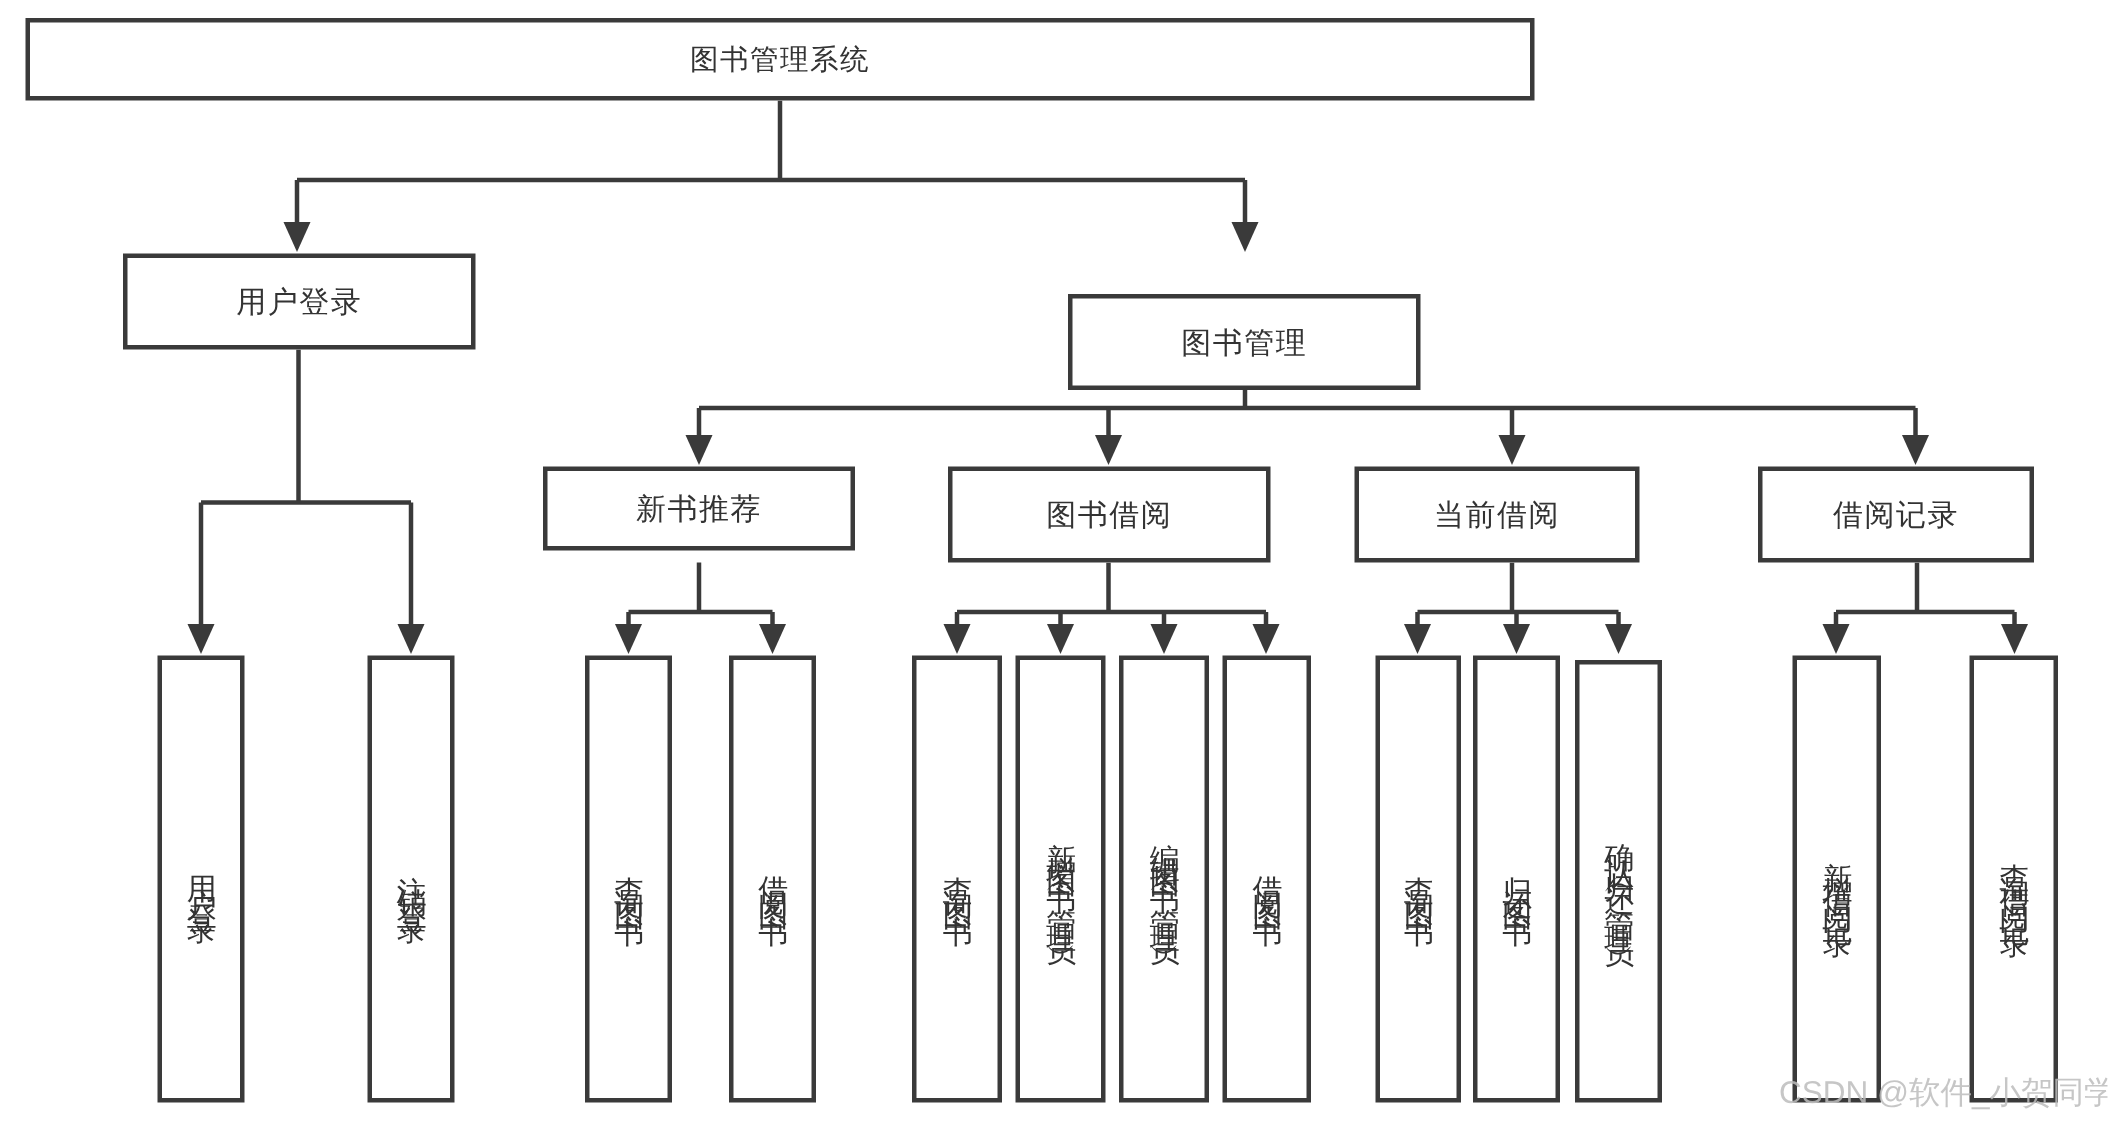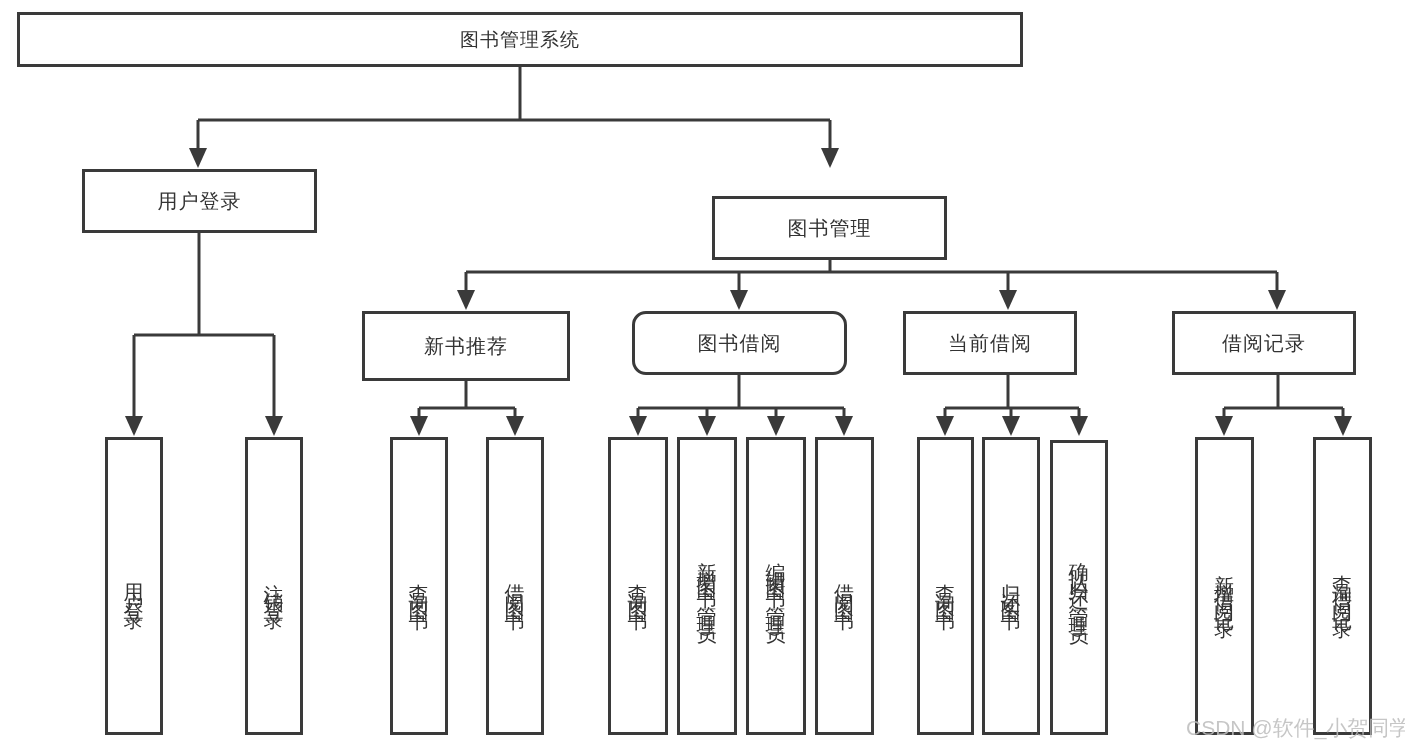--- a/index.html
+++ b/index.html
@@ -132,27 +132,27 @@
     <span>图书管理系统</span>
   </div>
 
   <div class="node h" style="left:82px;top:169px;width:235px;height:64px;">
     <span>用户登录</span>
   </div>
   <div class="node h" style="left:712px;top:169px;width:235px;height:64px;margin-top:27px;">
     <span>图书管理</span>
   </div>
 
-  <div class="node h" style="left:362px;top:311px;width:208px;height:70px;">
+  <div class="node h" style="left:362px;top:311px;width:208px;height:56px;">
     <span>新书推荐</span>
   </div>
-  <div class="node h" style="left:632px;top:311px;width:215px;height:64px;border-radius:14px;">
+  <div class="node h" style="left:632px;top:311px;width:215px;height:64px;">
     <span>图书借阅</span>
   </div>
-  <div class="node h" style="left:903px;top:311px;width:174px;height:64px;">
+  <div class="node h" style="left:903px;top:311px;width:190px;height:64px;">
     <span>当前借阅</span>
   </div>
   <div class="node h" style="left:1172px;top:311px;width:184px;height:64px;">
     <span>借阅记录</span>
   </div>
 
   <div class="node v" style="left:105px;top:437px;width:58px;height:298px;">
     <span class="vtext">用户登录</span>
   </div>
   <div class="node v" style="left:245px;top:437px;width:58px;height:298px;">

